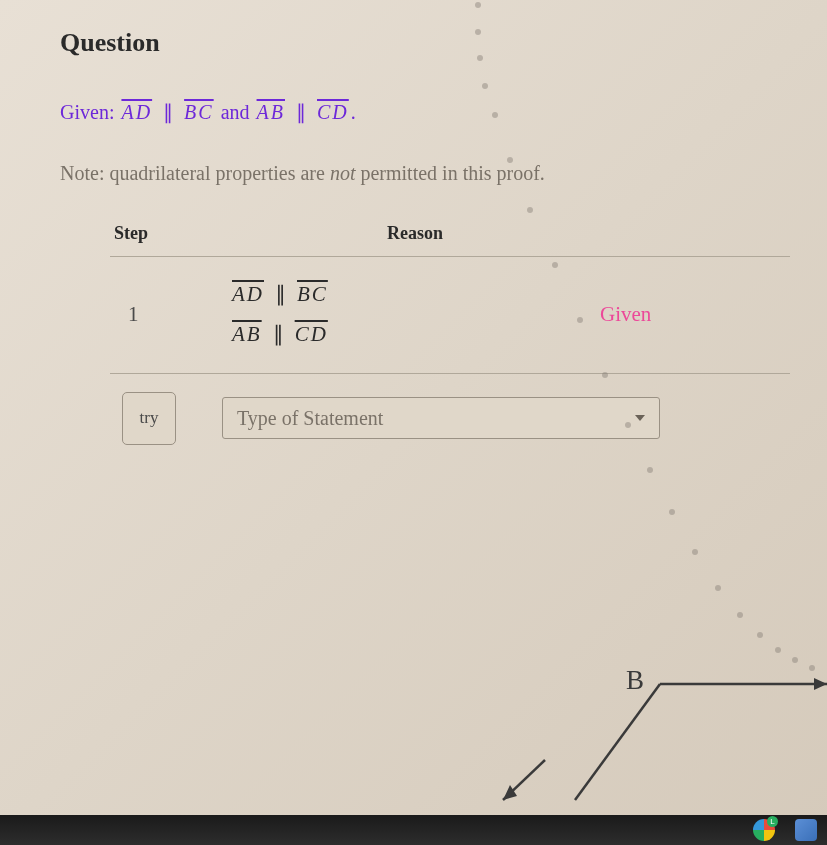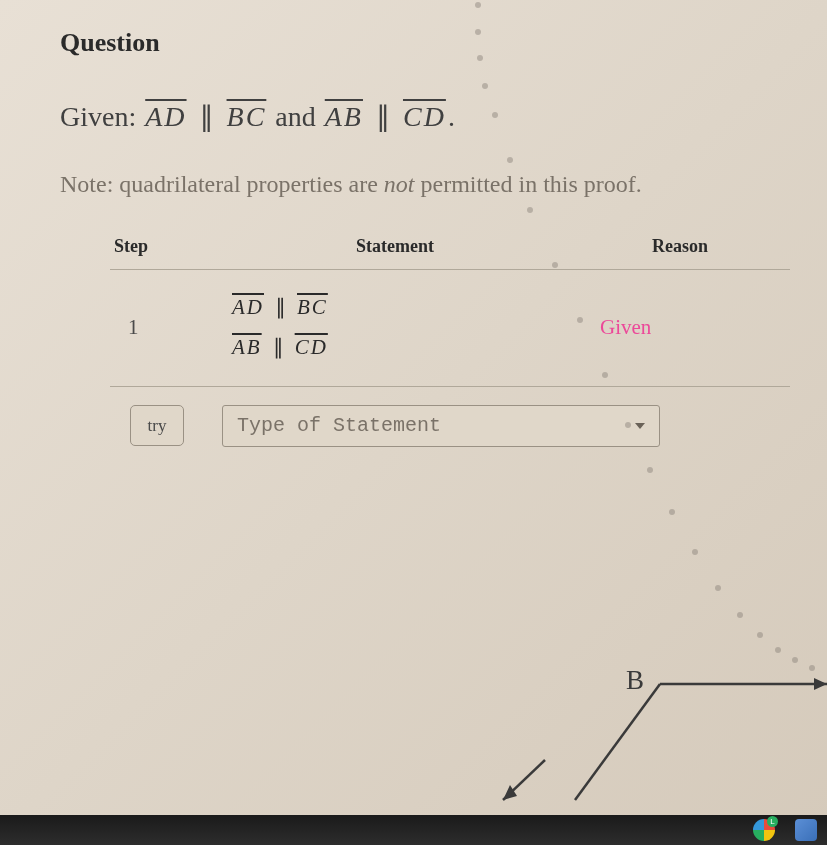--- a/index.html
+++ b/index.html
@@ -15,26 +15,26 @@
     .content {
       padding: 28px 60px 0 60px;
     }
     .heading {
       font-weight: bold;
       font-size: 26px;
       margin-bottom: 42px;
       color: #2a2a2a;
     }
     .given-line, .prove-line {
-      font-size: 28px;
+      font-size: 20px;
       margin-bottom: 38px;
-      color: #404040;
+      color: #6d28d9;
     }
     .note-line {
-      font-size: 24px;
+      font-size: 20px;
       color: #7a7268;
       margin-bottom: 38px;
     }
     .note-line em { font-style: italic; }
     .overline {
       text-decoration: overline;
       text-decoration-thickness: 1.5px;
       font-style: italic;
       font-family: 'Times New Roman', serif;
       letter-spacing: 2px;
@@ -76,42 +76,42 @@
     .td-statement .math-row { line-height: 1.9; font-family: 'Times New Roman', serif; }
     .td-reason { text-align: left; padding-left: 40px; color: #ec4899; }
     .input-row {
       display: grid;
       grid-template-columns: 120px 430px;
       align-items: center;
       padding-top: 18px;
     }
     .try-btn {
       width: 54px;
-      height: 41px;
+      height: 53px;
       border: 1.5px solid #9a9184;
       background: #e0d7c9;
       border-radius: 5px;
       font-family: Georgia, serif;
       font-size: 17px;
       color: #4a4a4a;
       cursor: pointer;
-      margin-left: 20px;
+      margin-left: 12px;
     }
     .statement-select {
       position: relative;
       border: 1.5px solid #9a9184;
       background: #e0d7c9;
       border-radius: 3px;
       height: 42px;
       display: flex;
       align-items: center;
       padding: 16px 14px;
       color: #7a7268;
       font-size: 20px;
-      font-family: Liberation Mono, monospace;
+      font-family: Liberation Serif, serif;
       cursor: pointer;
       margin-left: -8px;
     }
     .caret {
       margin-left: auto;
       width: 0; height: 0;
       border-left: 5px solid transparent;
       border-right: 5px solid transparent;
       border-top: 6px solid #6a6258;
     }
@@ -173,21 +173,20 @@
   </div>
 
 
   <div class="note-line">
     <span>Note: quadrilateral properties are </span><em>not</em><span> permitted in this proof.</span>
   </div>
 
   <div class="proof-table">
     <div class="table-header">
       <div class="th-step">Step</div>
-      <div class="th-statement">Statement</div>
       <div class="th-reason">Reason</div>
     </div>
 
     <div class="table-row">
       <div class="td-step">1</div>
       <div class="td-statement">
         <div class="math-row">
           <span class="overline">AD</span><span class="parallel"> ∥ </span><span class="overline">BC</span>
         </div>
         <div class="math-row">

